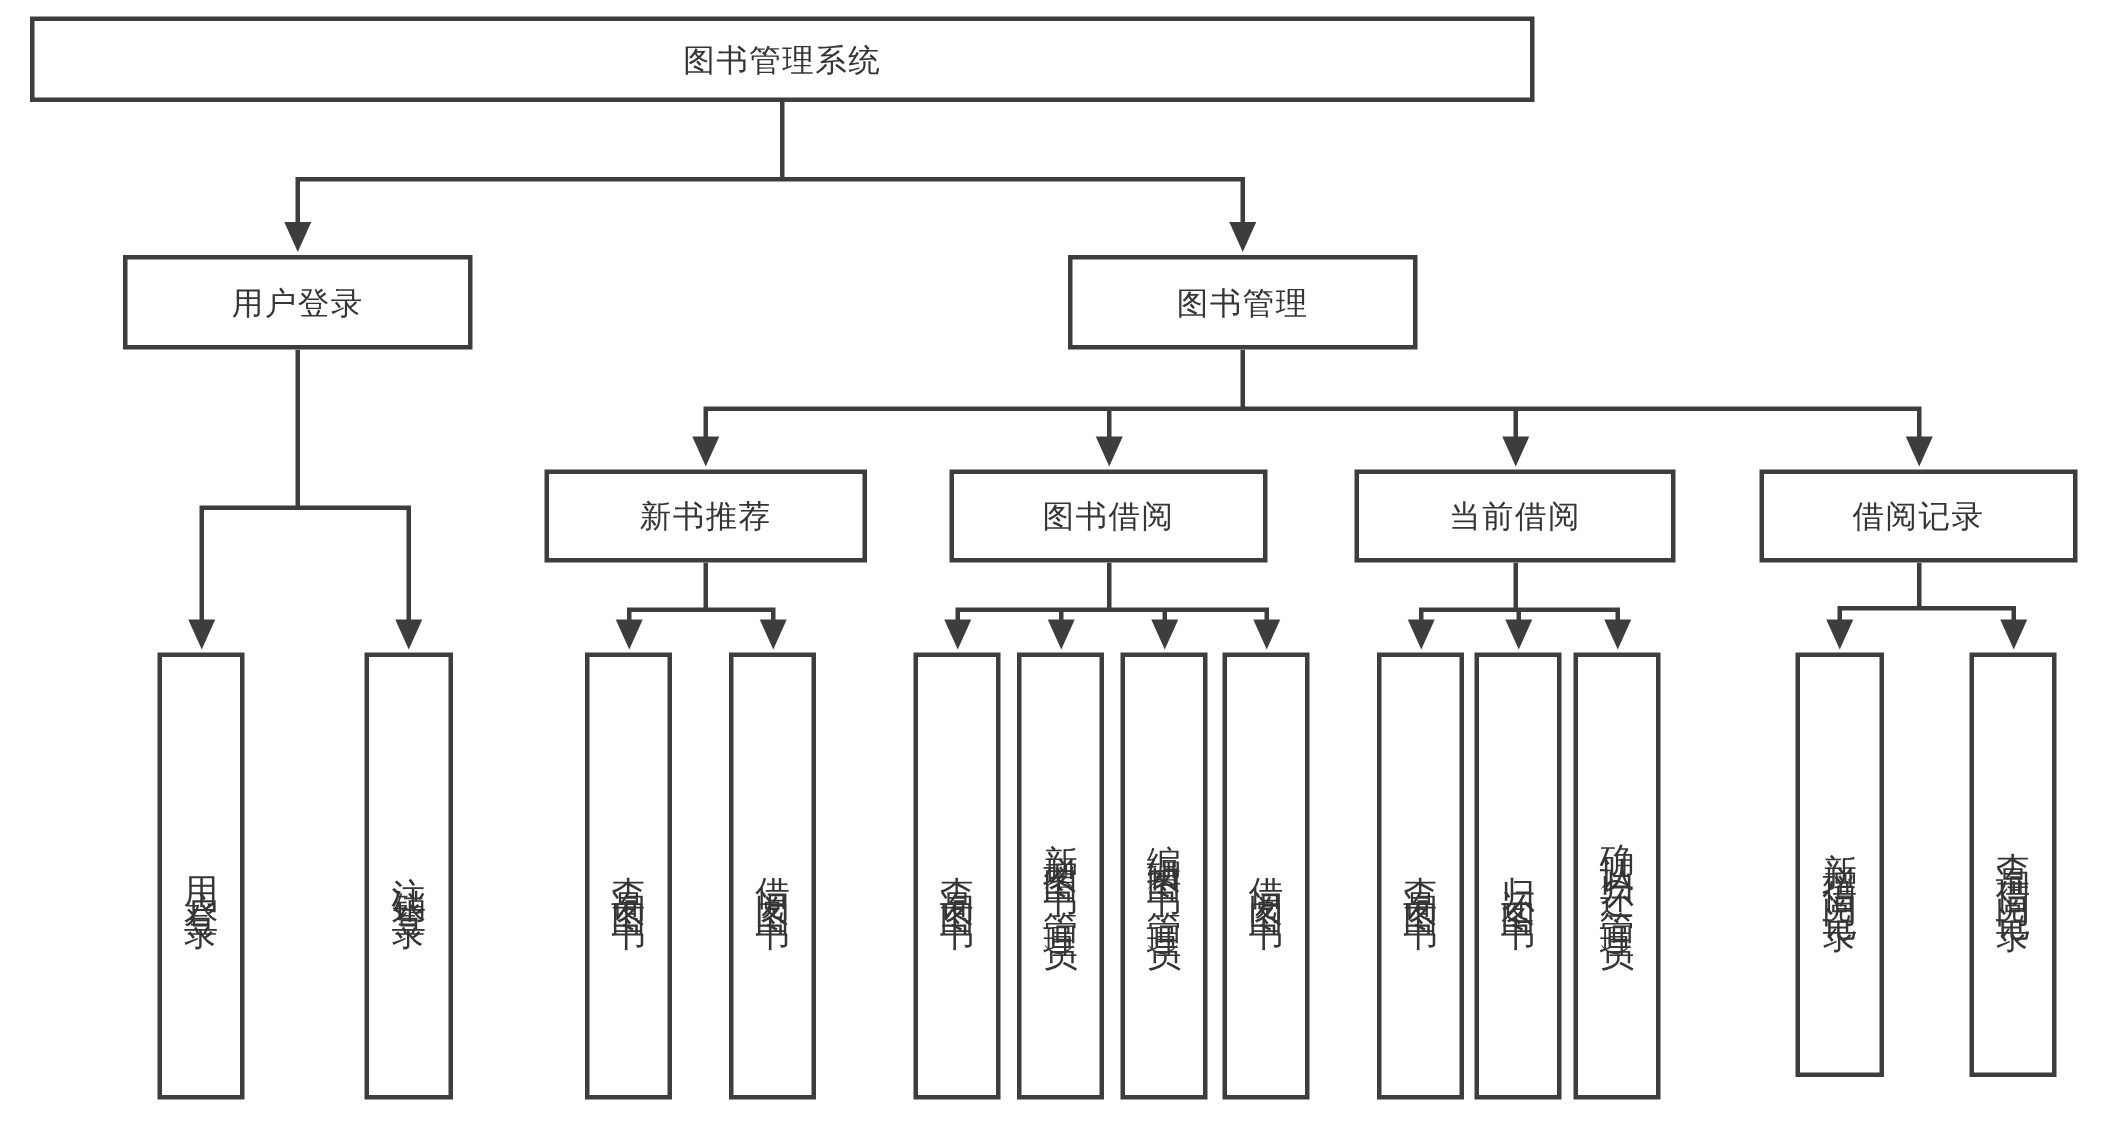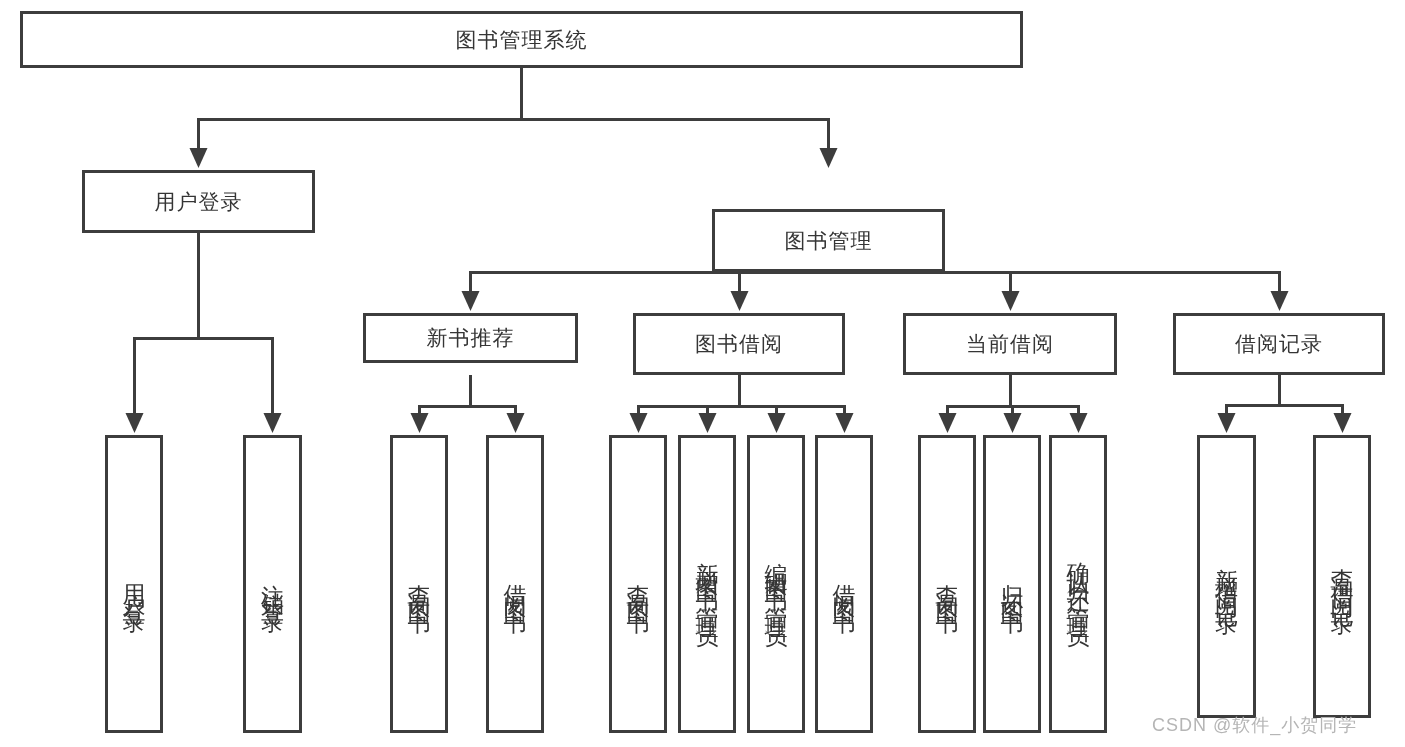--- a/index.html
+++ b/index.html
@@ -88,23 +88,23 @@
     <polygon points="1069.5,413 1087.5,413 1078.5,433"></polygon>
 
     <path d="M1279.5 375 V406.5 M1225 405.5 H1344 M1226.5 405 V415 M1342.5 405 V415"></path>
     <polygon points="1217.5,413 1235.5,413 1226.5,433"></polygon>
     <polygon points="1333.5,413 1351.5,413 1342.5,433"></polygon>
   </svg>
 
   <div class="box" style="left:20px;top:11px;width:1003px;height:57px;text-align:center;">图书管理系统</div>
 
   <div class="box" style="left:82px;top:170px;width:233px;height:63px;">用户登录</div>
-  <div class="box" style="left:712px;top:170px;width:233px;height:63px;margin-top:39px;">图书管理</div>
+  <div class="box" style="left:712px;top:170px;width:233px;height:63px;">图书管理</div>
 
-  <div class="box" style="left:363px;top:313px;width:215px;height:50px;">新书推荐</div>
+  <div class="box" style="left:363px;top:313px;width:215px;height:62px;">新书推荐</div>
   <div class="box" style="left:903px;top:313px;width:214px;height:62px;">当前借阅</div>
   <div class="box" style="left:633px;top:313px;width:212px;height:62px;">图书借阅</div>
   <div class="box" style="left:1173px;top:313px;width:212px;height:62px;">借阅记录</div>
 
   <div class="box vbox" style="left:105px;top:435px;width:58px;height:298px;">用户登录</div>
   <div class="box vbox" style="left:243px;top:435px;width:59px;height:298px;">注销登录</div>
 
   <div class="box vbox" style="left:390px;top:435px;width:58px;height:298px;">查询图书</div>
   <div class="box vbox" style="left:486px;top:435px;width:58px;height:298px;">借阅图书</div>
 
@@ -113,15 +113,14 @@
   <div class="box vbox" style="left:747px;top:435px;width:58px;height:298px;">编辑图书（管理员）</div>
   <div class="box vbox" style="left:815px;top:435px;width:58px;height:298px;">借阅图书</div>
 
   <div class="box vbox" style="left:918px;top:435px;width:58px;height:298px;">查询图书</div>
   <div class="box vbox" style="left:983px;top:435px;width:58px;height:298px;">归还图书</div>
   <div class="box vbox" style="left:1049px;top:435px;width:58px;height:298px;">确认归还（管理员）</div>
 
   <div class="box vbox" style="left:1197px;top:435px;width:59px;height:283px;">新增借阅记录</div>
   <div class="box vbox" style="left:1313px;top:435px;width:58px;height:283px;">查询借阅记录</div>
 
-  <div class="watermark">CSDN @软件_小贺同学</div>
 
 </div>
 
 </body></html>

